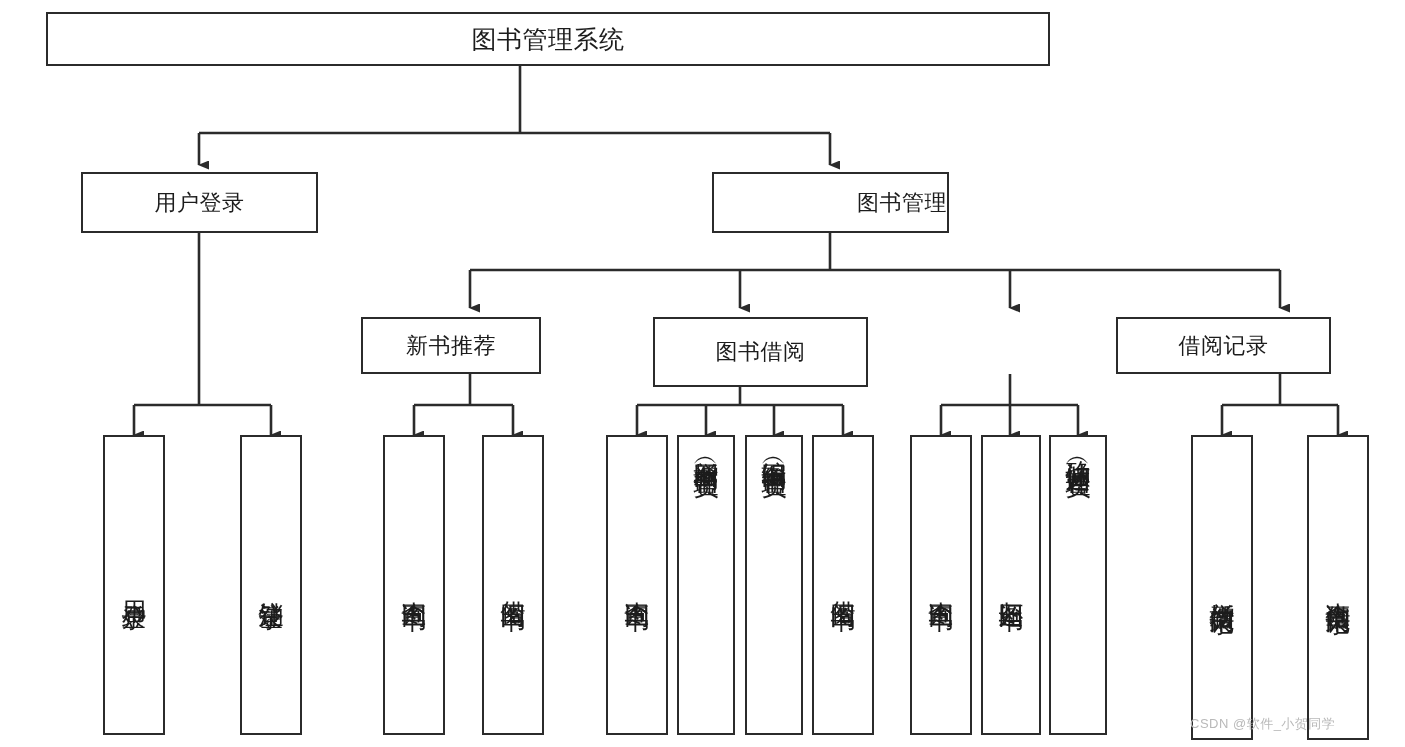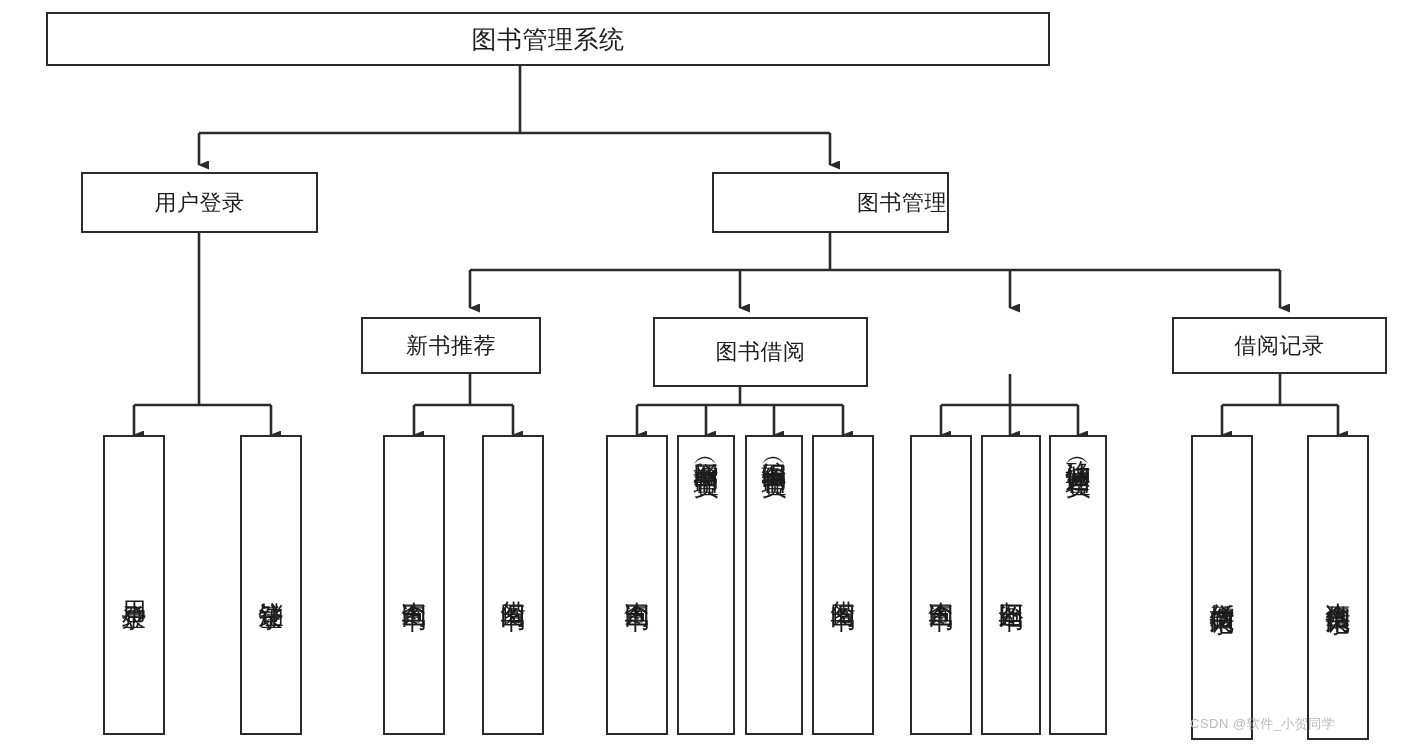--- a/index.html
+++ b/index.html
@@ -154,21 +154,21 @@
 
   <div class="node level-module" style="left:361px; top:317px; width:180px; height:57px;">
     <span class="node-label">新书推荐</span>
   </div>
 
   <div class="node level-module" style="left:633px; top:317px; width:215px; height:70px;margin-left:20px;">
     <span class="node-label">图书借阅</span>
   </div>
 
 
-  <div class="node level-module" style="left:1172px; top:317px; width:215px; height:57px;">
+  <div class="node level-module" style="left:1116px; top:317px; width:215px; height:57px;">
     <span class="node-label">借阅记录</span>
   </div>
 
   <div class="node leaf leaf-mid" style="left:103px; top:435px; width:62px; height:300px;">
     <span class="node-label">用户登录</span>
   </div>
   <div class="node leaf leaf-mid" style="left:240px; top:435px; width:62px; height:300px;">
     <span class="node-label">注销登录</span>
   </div>
 

